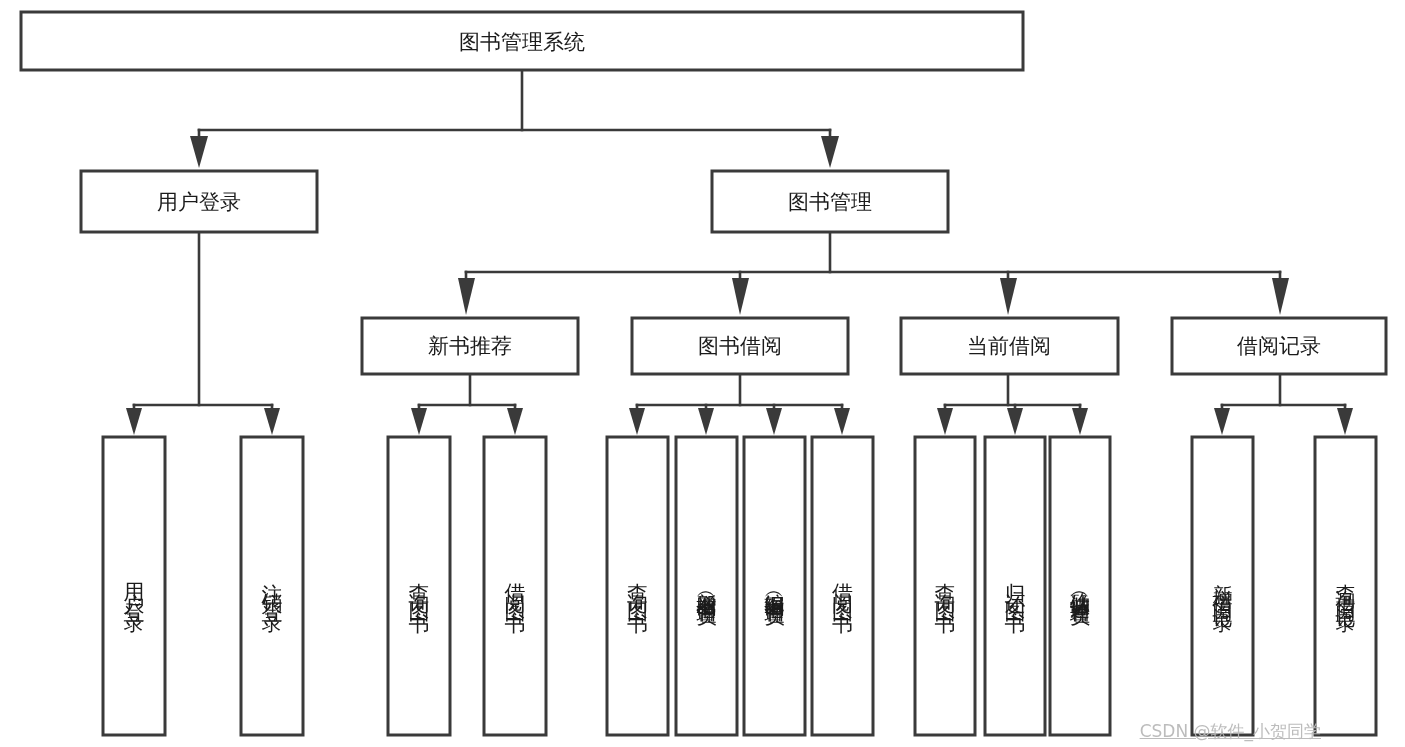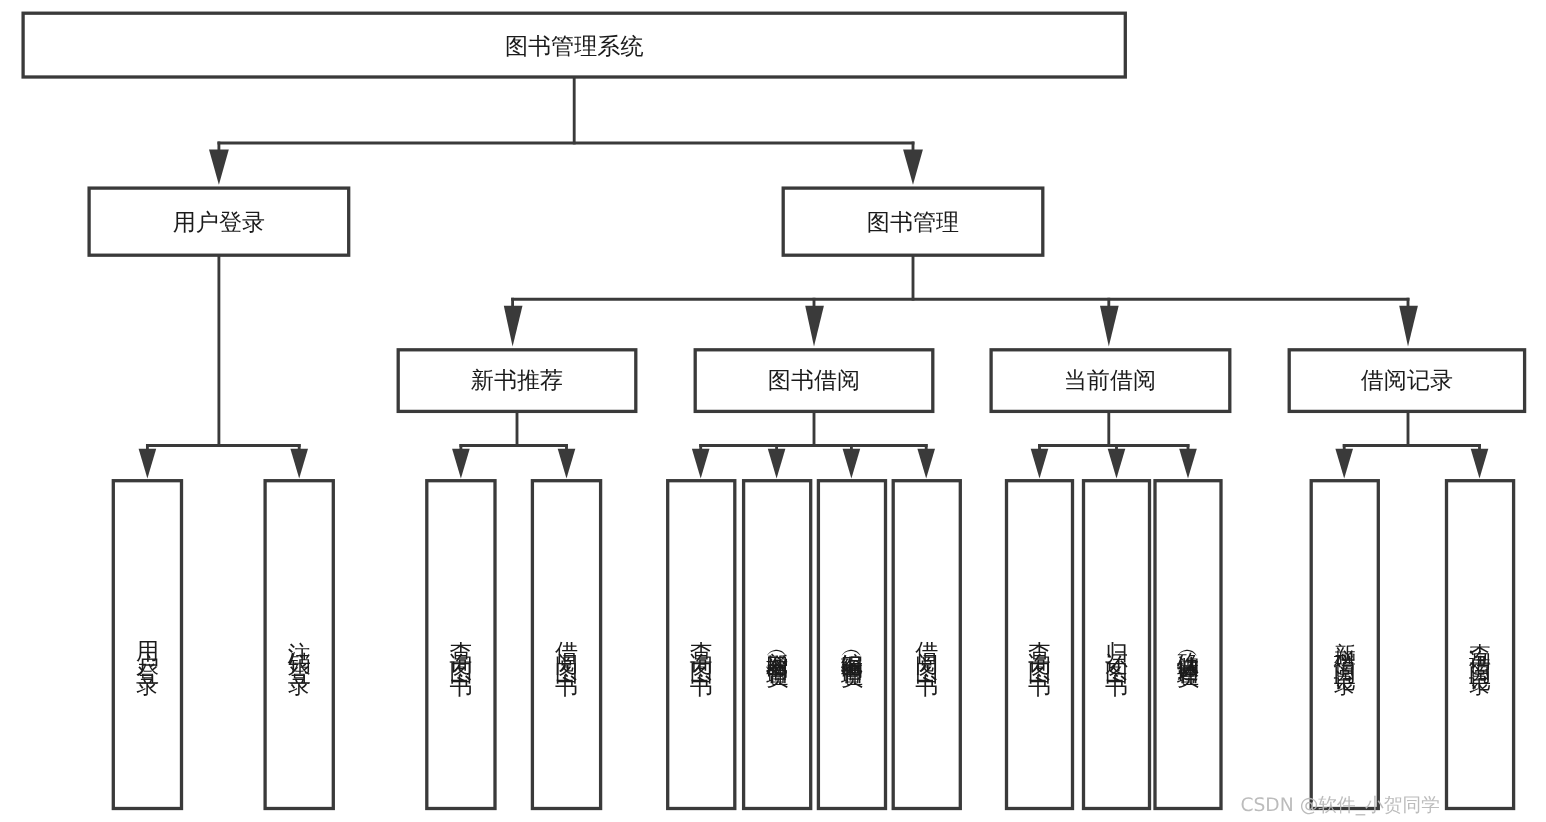--- a/index.html
+++ b/index.html
@@ -60,27 +60,28 @@
     letter-spacing: 3px;
     display: flex;
     align-items: center;
     justify-content: center;
     text-align: center;
     white-space: nowrap;
     pointer-events: none;
   }
   #watermark {
     position: absolute;
-    right: 20px;
+    right: 8px;
     bottom: 4px;
     font-family: "DejaVu Sans", "Liberation Sans", sans-serif;
     font-size: 17px;
     color: #b9b9b9;
     white-space: nowrap;
     opacity: 0.95;
+    text-decoration: underline;
   }
 </style>
 </head>
 <body>
 
 <div id="diagram-root">
 
   <svg id="tree-svg" viewBox="0 0 1405 747" xmlns="http://www.w3.org/2000/svg">
 
     <g>

